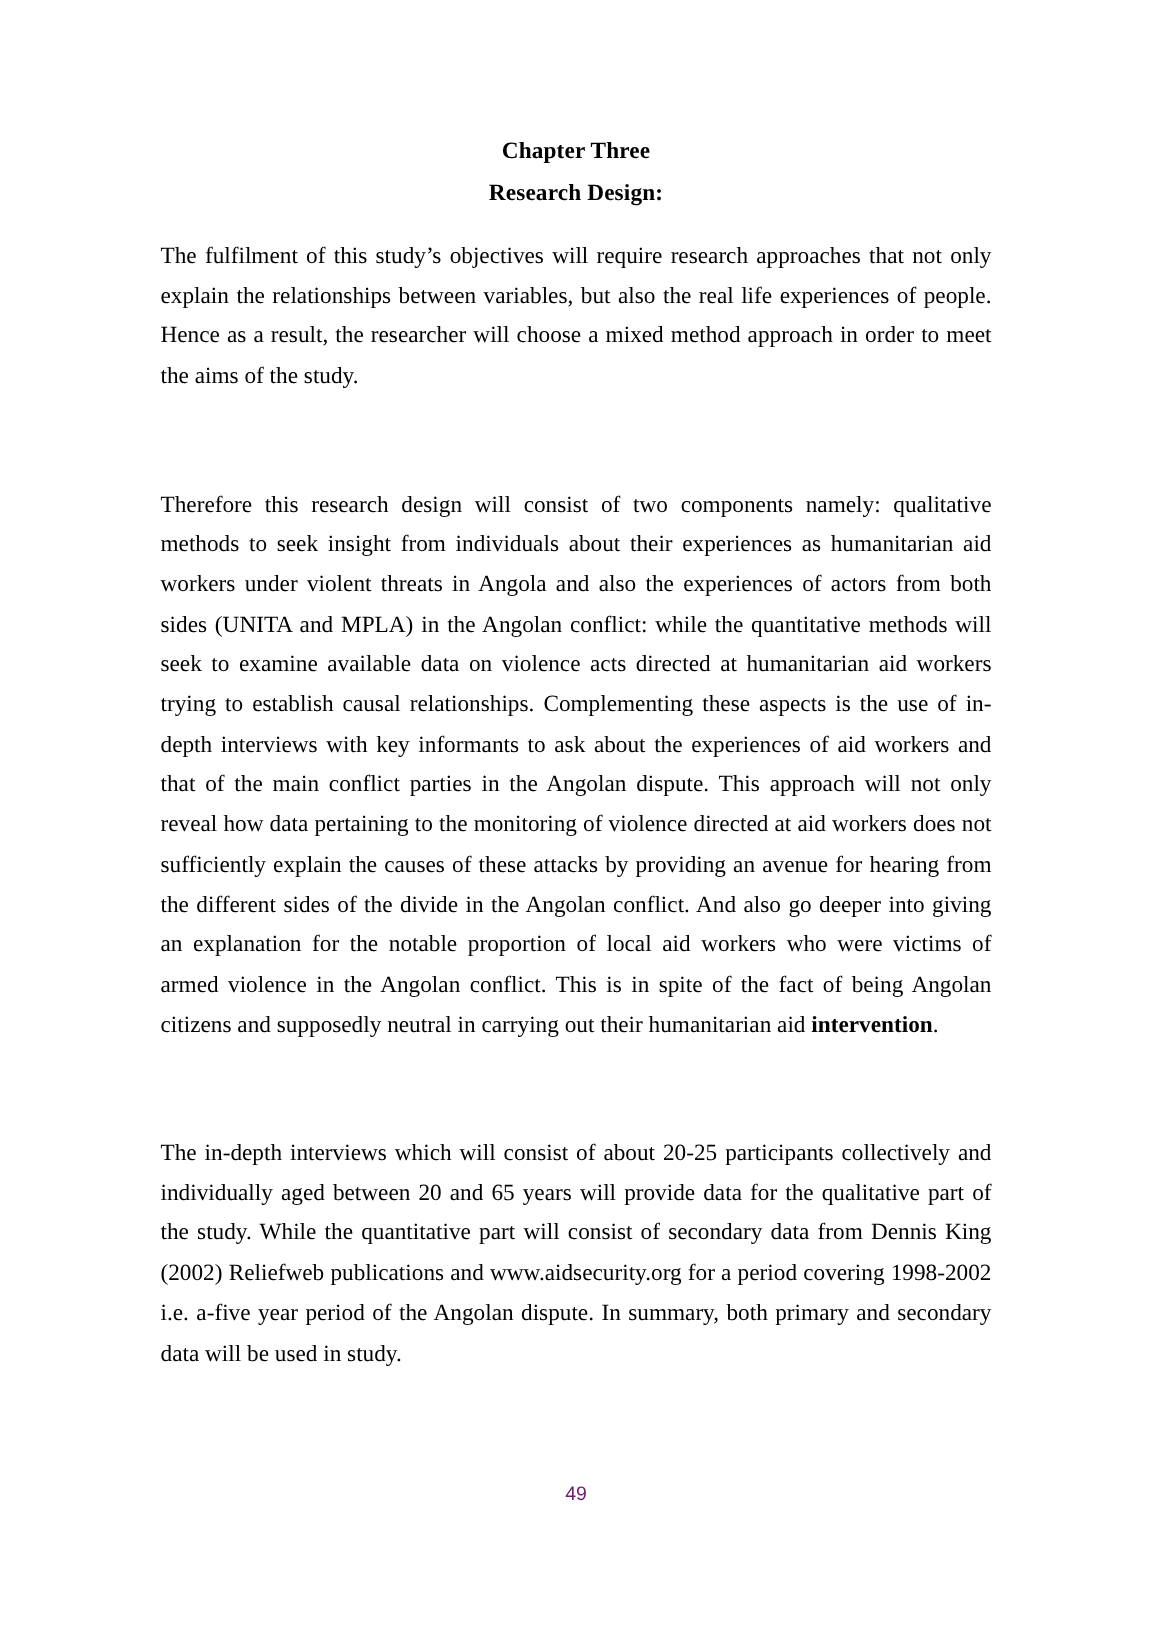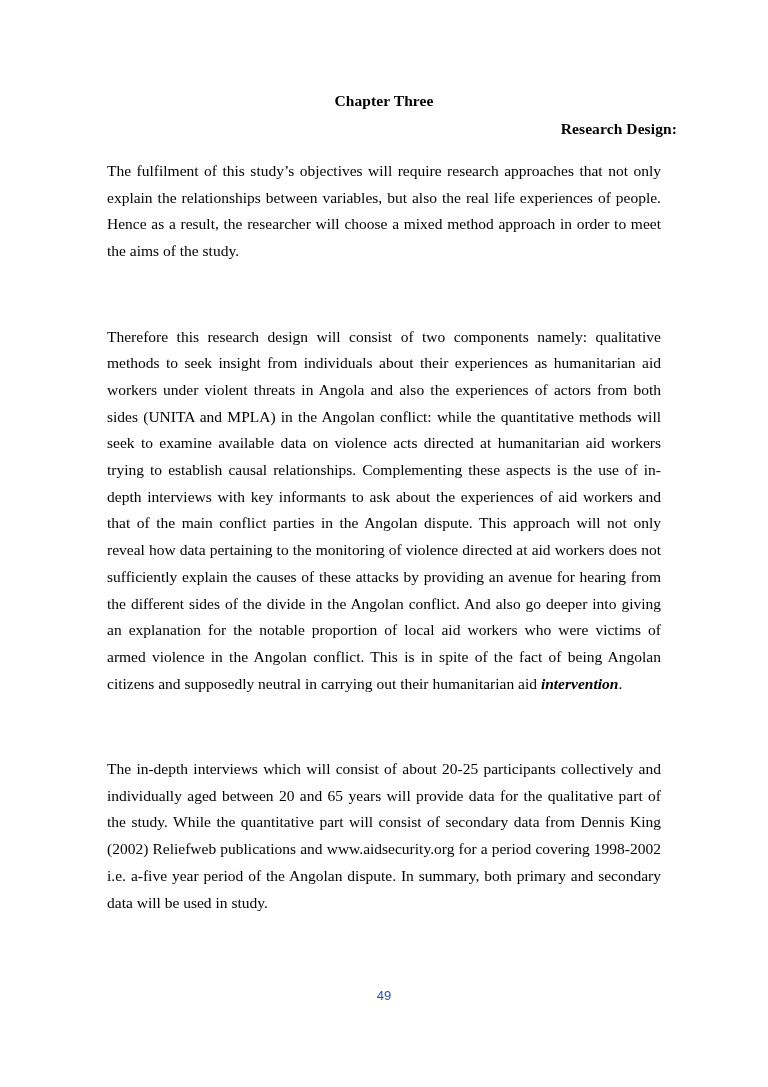--- a/index.html
+++ b/index.html
@@ -27,21 +27,21 @@
   }
   .chapter-heading {
     text-align: center;
     font-weight: bold;
     font-size: 15.5px;
     line-height: 26.5px;
     margin: 0 0 1px 0;
     letter-spacing: 0.1px;
   }
   .section-heading {
-    text-align: right;
+    text-align: center;
     font-weight: bold;
     font-size: 15.5px;
     line-height: 26.5px;
     margin: 0 0 1px 0;
     letter-spacing: 0.1px;
   }
   .body-par {
     text-align: justify;
     text-justify: inter-word;
     font-size: 15.5px;
@@ -51,32 +51,31 @@
     hyphens: none;
   }
   .par-gap {
     height: 26.7px;
   }
   .par-gap-large {
     height: 53.4px;
   }
   .emph-strong {
     font-weight: bold;
-    font-style: italic;
   }
   .page-number {
     position: absolute;
     left: 0;
     top: 988px;
     width: 768px;
     text-align: center;
     font-family: "Liberation Sans", "DejaVu Sans", sans-serif;
     font-size: 13px;
     line-height: 16px;
-    color: #1d4ed8;
+    color: #701a75;
   }
 </style>
 </head>
 <body>
 
 <div class="page">
 
   <div class="content">
 
     <h1 class="chapter-heading">Chapter Three</h1>

